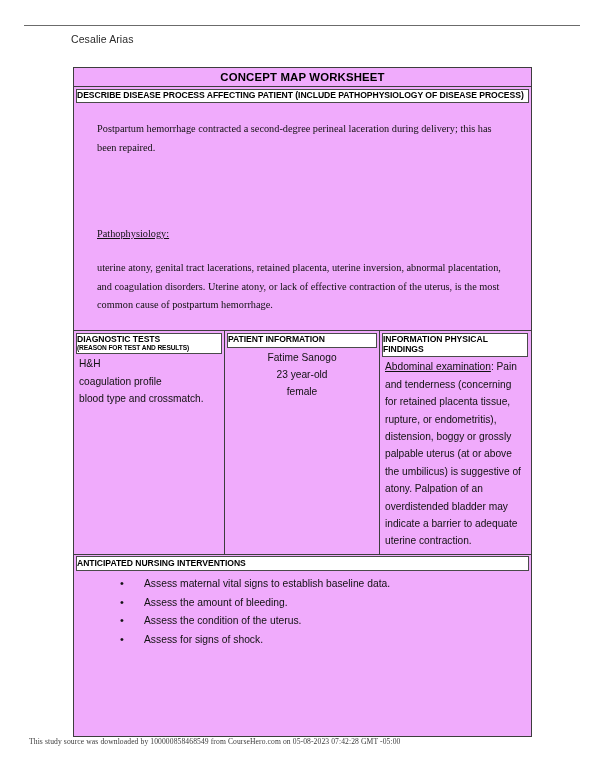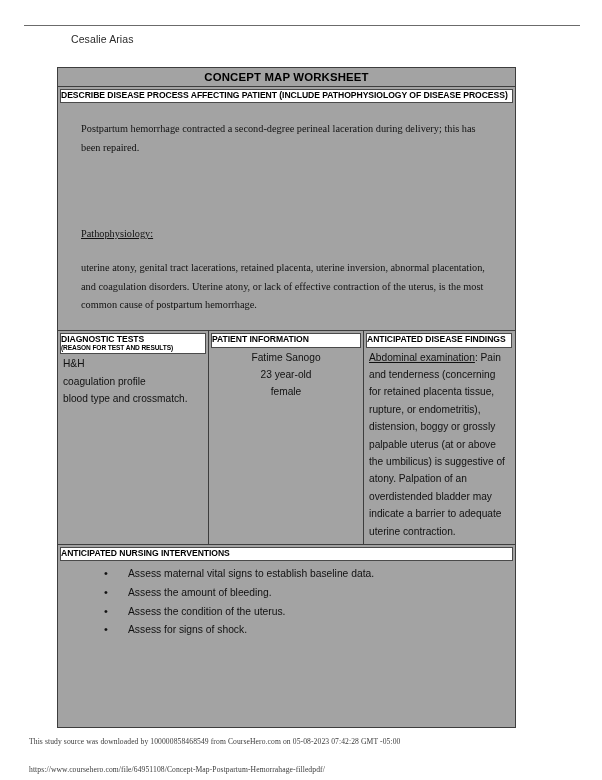--- a/index.html
+++ b/index.html
@@ -39,26 +39,26 @@
     left: 71px;
     top: 33px;
     font-size: 10.5px;
     letter-spacing: .1px;
     color: #2a2a2a;
   }
 
   
   .worksheet {
     position: absolute;
-    left: 57px;
+    left: 73px;
     top: 67px;
     width: 459px;
     border: 1.3px solid #3d3d3d;
     box-sizing: border-box;
-    background: #a3a3a3;
+    background: #f0abfc;
   }
 
   .row-title {
     text-align: center;
     font-weight: bold;
     font-size: 11.4px;
     letter-spacing: .15px;
     padding: 3px 0 3px;
     border-bottom: 1.3px solid #3d3d3d;
   }
@@ -199,36 +199,35 @@
       <div class="col col-2">
         <div class="inset-head">PATIENT INFORMATION</div>
         <div class="col-body center">
           <p>Fatime Sanogo</p>
           <p>23 year-old</p>
           <p>female</p>
         </div>
       </div>
 
       <div class="col col-3">
-        <div class="inset-head">ANTICIPATED DISEASE FINDINGS</div>
+        <div class="inset-head">INFORMATION PHYSICAL FINDINGS</div>
         <div class="col-body">
           <p><span class="u">Abdominal examination</span><span>: Pain and tenderness (concerning for retained placenta tissue, rupture, or endometritis), distension, boggy or grossly palpable uterus (at or above the umbilicus) is suggestive of atony. Palpation of an overdistended bladder may indicate a barrier to adequate uterine contraction.</span></p>
         </div>
       </div>
 
     </div>
 
     <div class="interventions-cell">
       <div class="inset-head">ANTICIPATED NURSING INTERVENTIONS</div>
       <ul class="bullets">
         <li>Assess maternal vital signs to establish baseline data.</li>
         <li>Assess the amount of bleeding.</li>
         <li>Assess the condition of the uterus.</li>
         <li>Assess for signs of shock.</li>
       </ul>
     </div>
 
   </div>
 
   <div class="footer line1">This study source was downloaded by 100000858468549 from CourseHero.com on 05-08-2023 07:42:28 GMT -05:00</div>
-  <div class="footer line2">https://www.coursehero.com/file/64951108/Concept-Map-Postpartum-Hemorrahage-filledpdf/</div>
 
 </div>
 
 </body></html>

